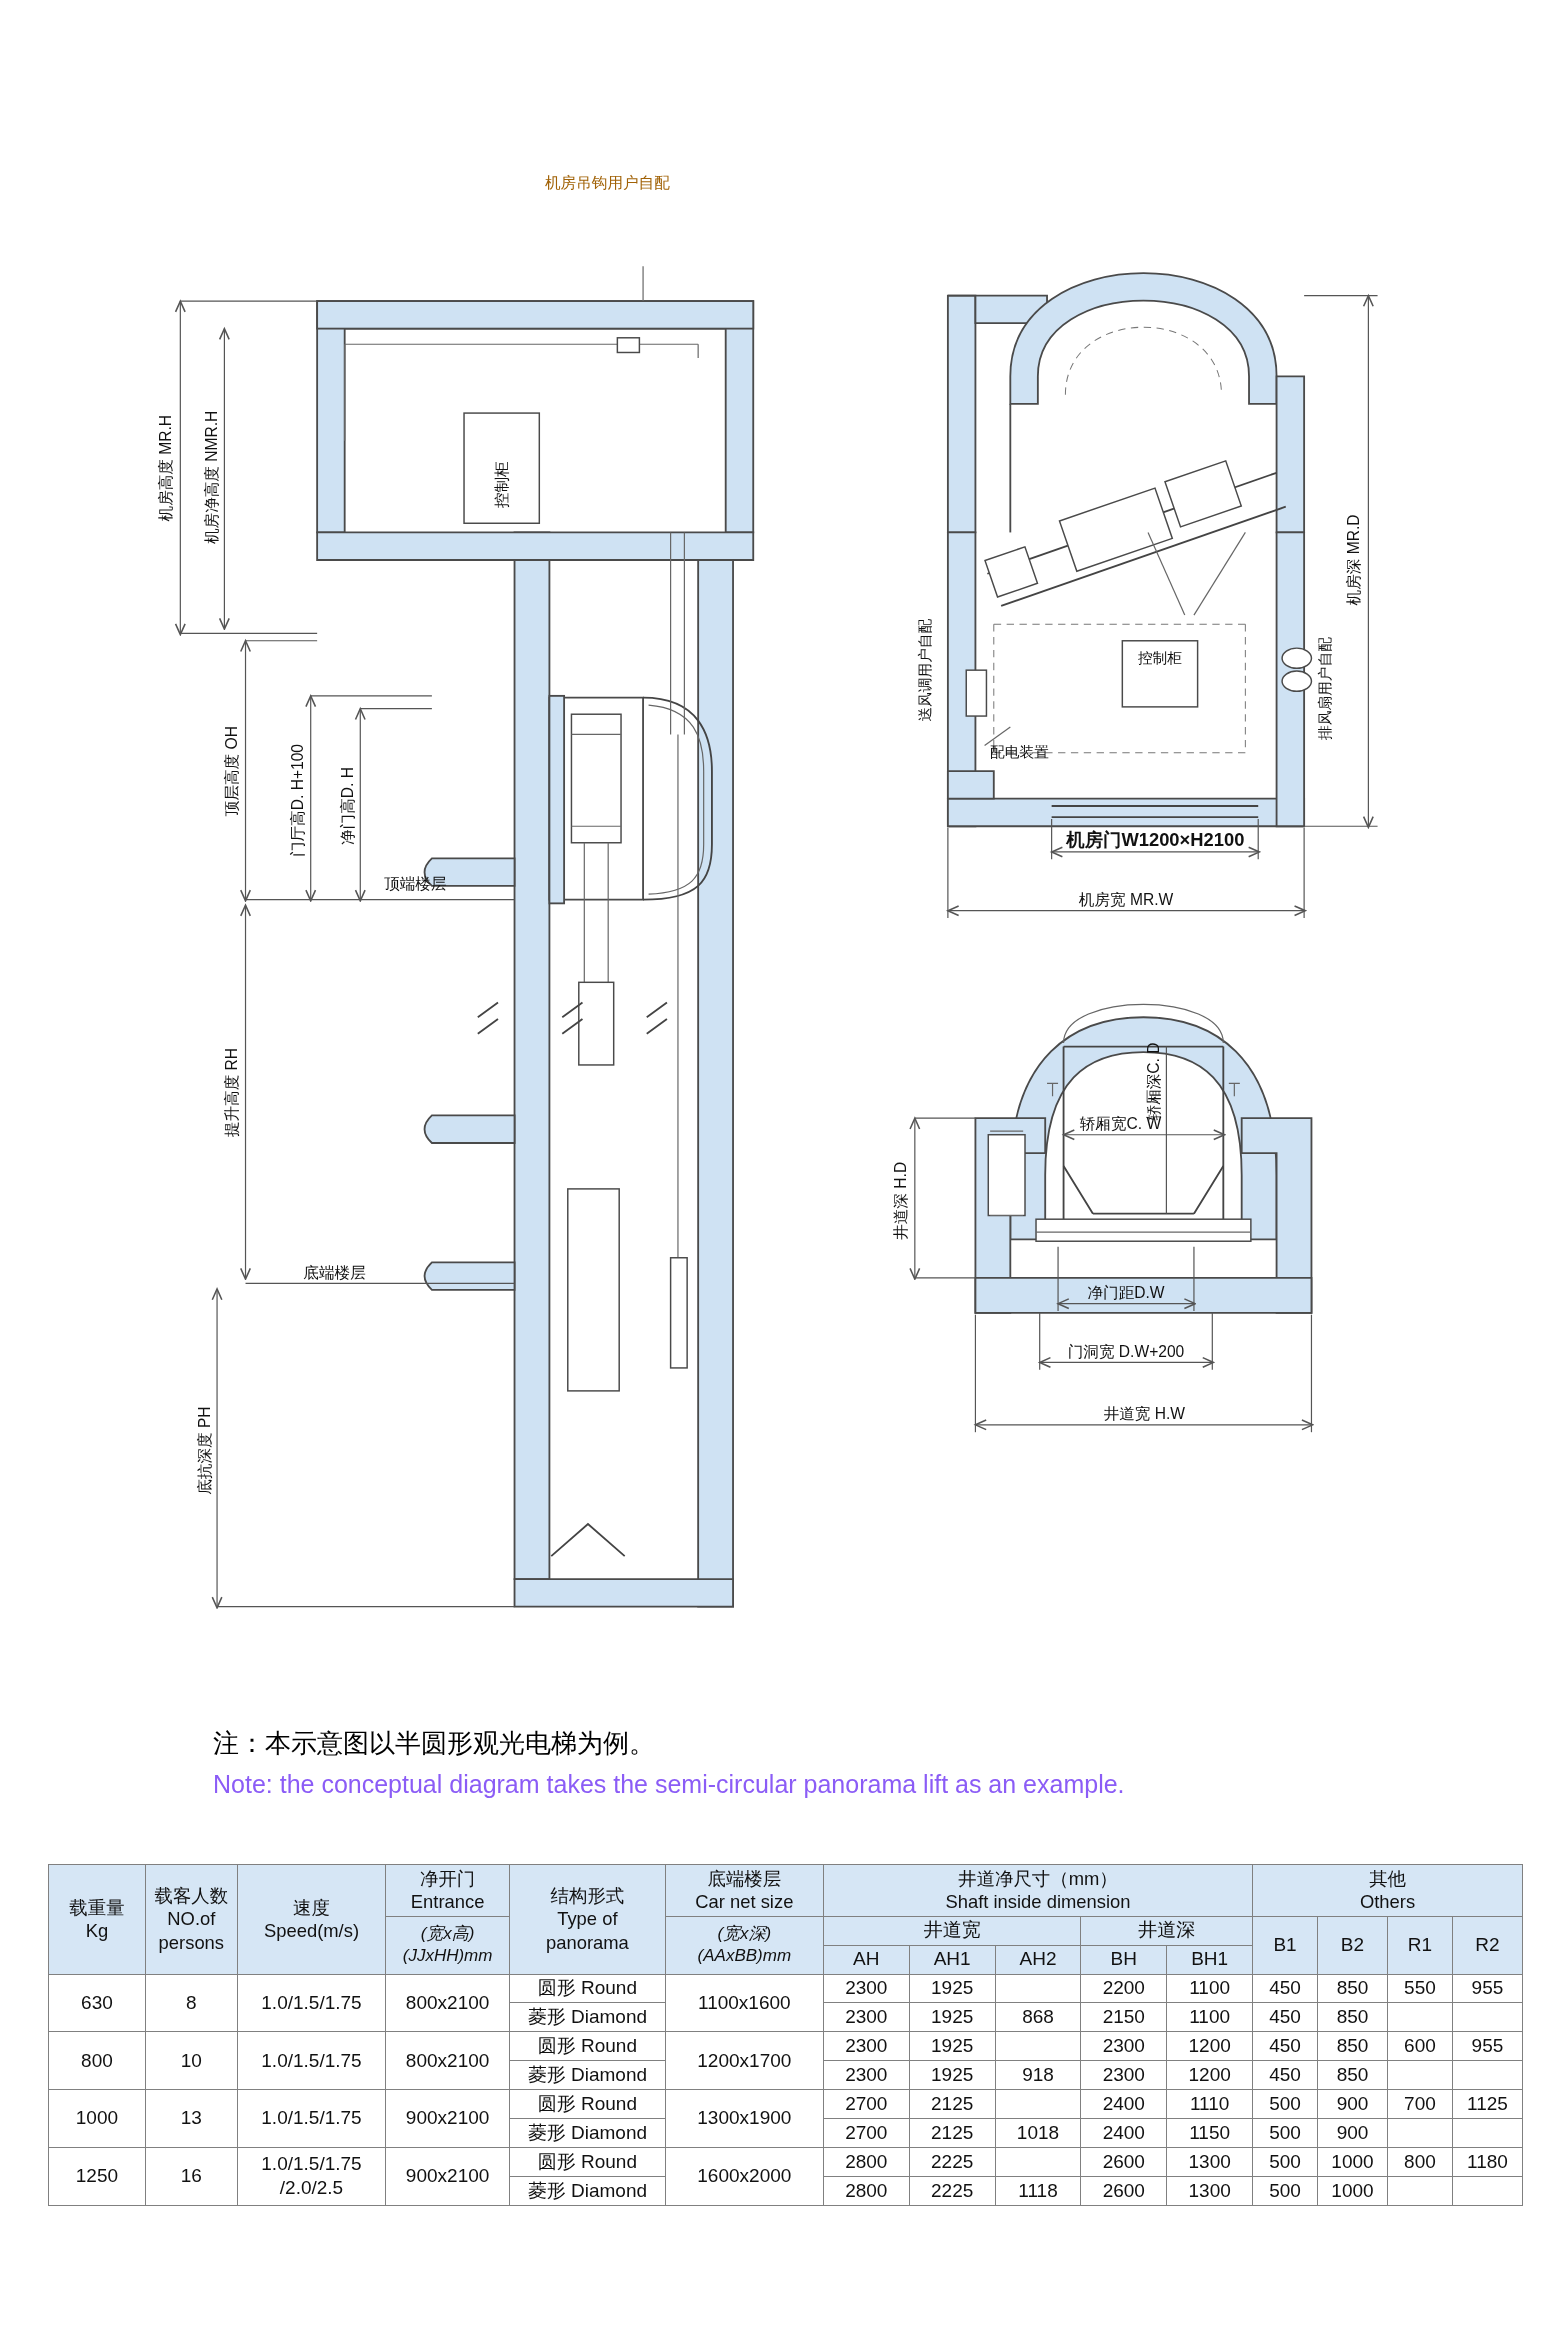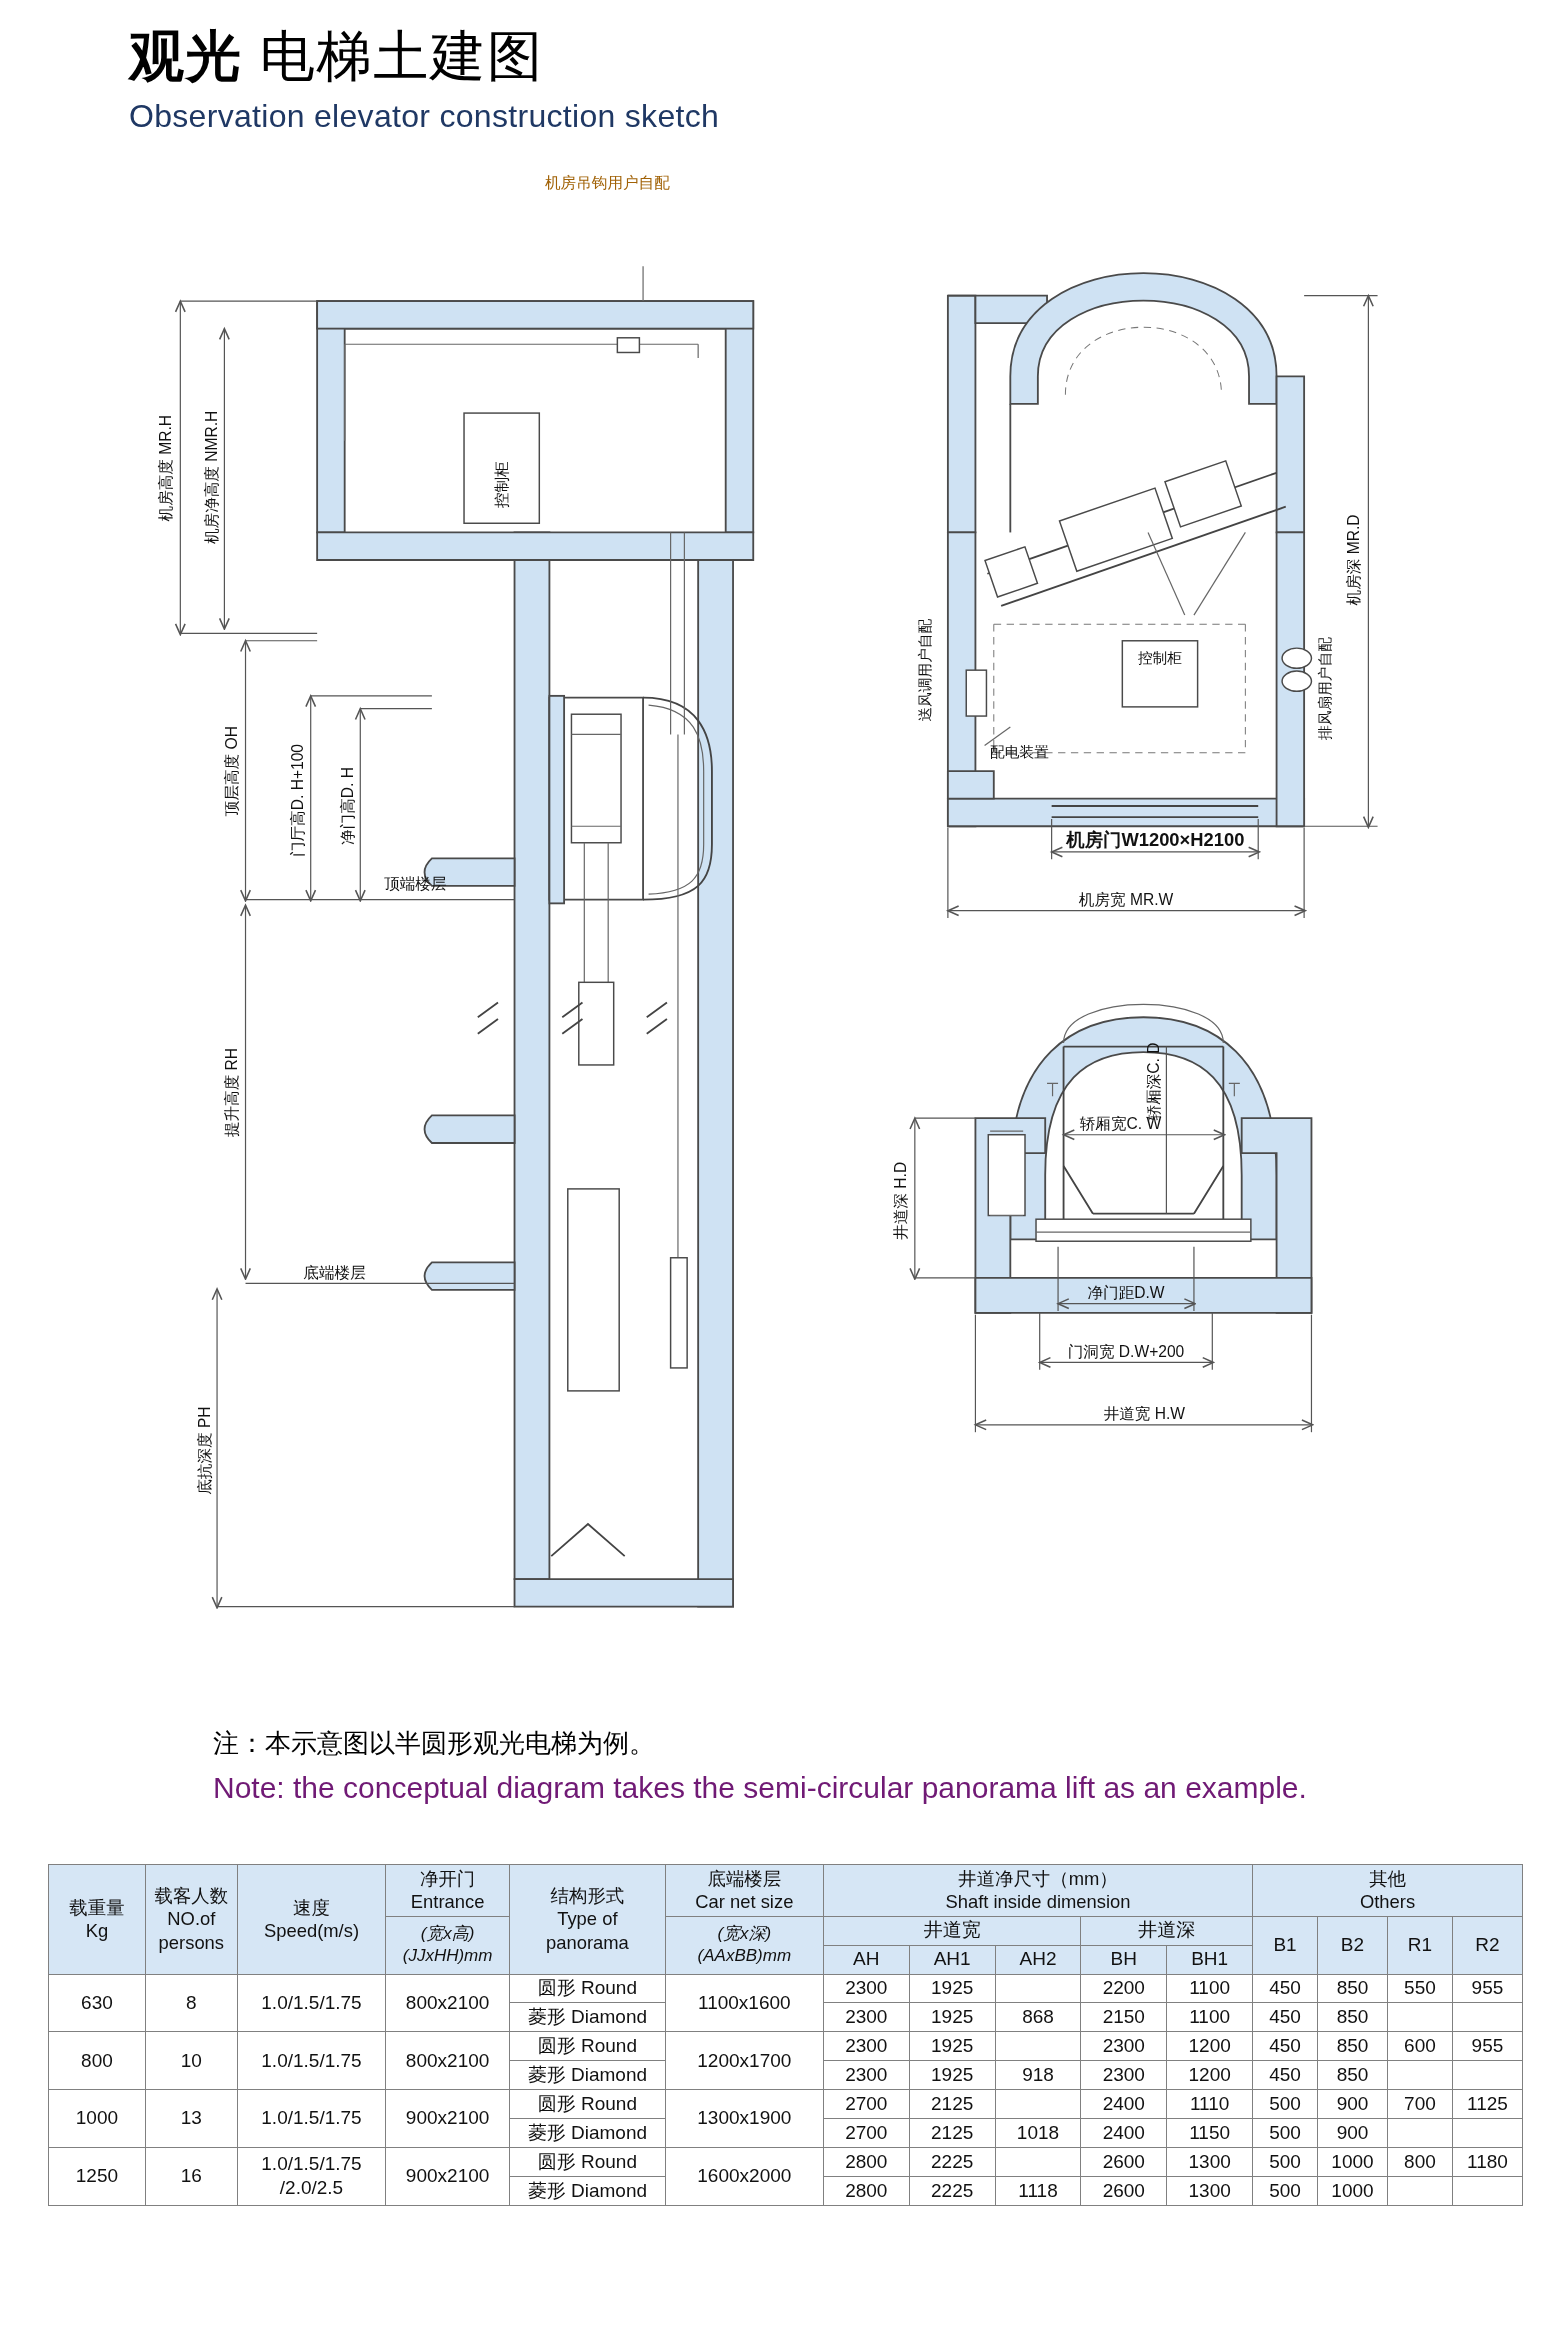--- a/index.html
+++ b/index.html
@@ -17,21 +17,21 @@
   .title-cn .light{font-weight:400;}
   .title-en{font-size:32px;color:#1f3864;margin-top:13px;letter-spacing:0.3px;}
 
   
   .drawing{position:absolute;left:0;top:257px;width:1568px;height:1469px;}
   svg.dw{position:absolute;left:0;top:0;}
 
   
   .note{position:absolute;left:213px;top:1725px;width:1194px;}
   .note-cn{font-size:26px;color:#000;line-height:1.45;}
-  .note-en{font-size:30px;color:#701a75;line-height:1.45;margin-top:3.7px;}
+  .note-en{font-size:25px;color:#8b5cf6;line-height:1.45;margin-top:3.7px;}
 
   
   .spec-wrap{position:absolute;left:48px;top:1864px;width:1475px;}
   table.spec{border-collapse:collapse;width:100%;table-layout:fixed;}
   table.spec td,table.spec th{
     border:0.9px solid #808080;
     text-align:center;vertical-align:middle;
     font-size:19px;color:#111;padding:1.8px 0.9px;
     background:#ffffff;
     line-height:1.28;
@@ -42,27 +42,20 @@
   .hdr-sm{display:block;font-size:17px;font-style:italic;}
   .val{font-size:22px;}
   .typecell{font-size:20px;text-align:center;}
   .spd{font-size:21px;line-height:1.5;margin-top:32px;}
 </style>
 </head>
 <body>
 
 <div class="page">
 
-  <div class="title-block">
-    <div class="title-cn">
-      <span class="bold">观光</span>
-      <span class="light">电梯土建图</span>
-    </div>
-    <div class="title-en">Observation elevator construction sketch</div>
-  </div>
 
   <div class="drawing">
     <svg class="dw" width="1568" height="1469" viewBox="0 0 1707 1600">
       <defs>
         <style>
           .wall{fill:#cfe2f3;stroke:#4a4a4a;stroke-width:2;}
           .wallnf{fill:none;stroke:#4a4a4a;stroke-width:2;}
           .thin{fill:none;stroke:#666;stroke-width:1.3;}
           .thin2{fill:none;stroke:#444;stroke-width:2;}
           .dim{fill:none;stroke:#555;stroke-width:1.3;}

